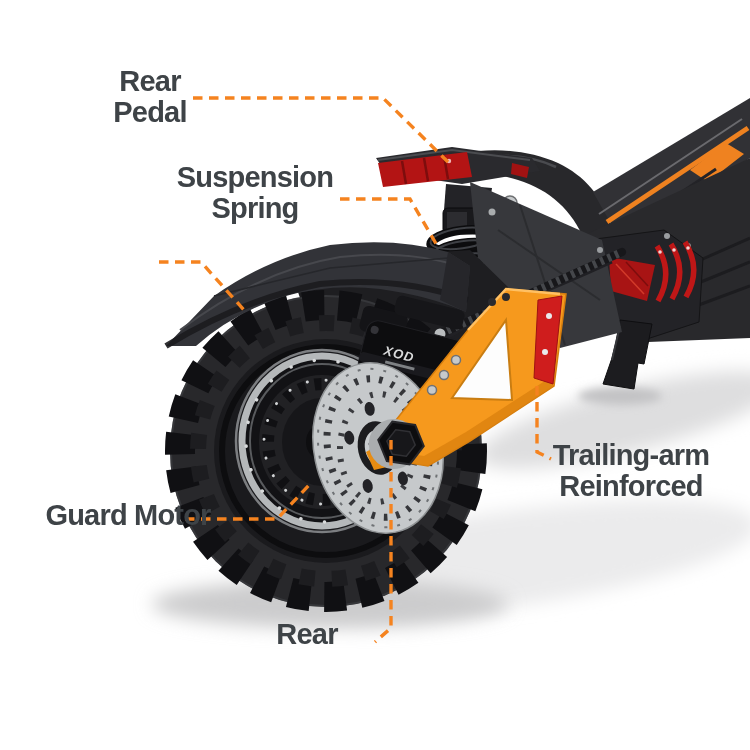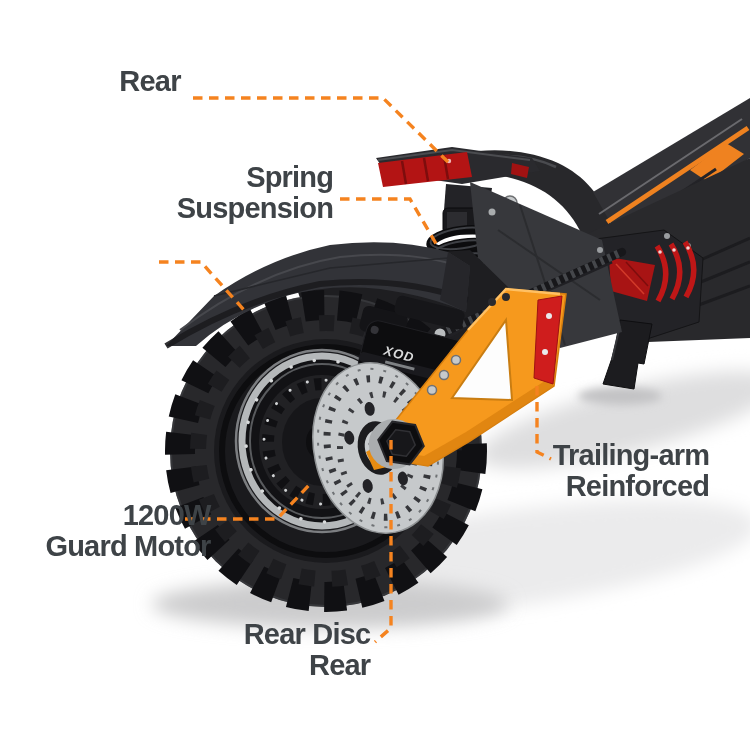--- a/index.html
+++ b/index.html
@@ -1,19 +1,19 @@
 <!DOCTYPE html>
 <html><head>
 <meta charset="utf-8">
 <style>
   html,body{margin:0;padding:0;}
   body{width:750px;height:750px;background:#ffffff;position:relative;overflow:hidden;
        font-family:"Liberation Sans",sans-serif;}
   #scene{position:absolute;left:0;top:0;width:750px;height:750px;}
-  .callout{position:absolute;transform:translateX(-50%);text-align:right;
+  .callout{position:absolute;transform:translateX(-50%);text-align:center;
            color:#3e4347;font-weight:bold;font-size:29px;line-height:31px;
            letter-spacing:-0.8px;white-space:nowrap;}
   .callout span{display:block;}
 </style>
 </head>
 <body>
 
 <svg id="scene" viewBox="0 0 750 750">
   <defs>
     <filter id="soft" x="-60%" y="-60%" width="220%" height="220%">
@@ -206,31 +206,30 @@
     <polyline points="340,199 410,199 438,247"></polyline>
     <polyline points="159,262 201,262 244,310"></polyline>
     <polyline points="185,519 277,519 312,482"></polyline>
     <polyline points="391,440 391,628 375,642"></polyline>
     <polyline points="537,386 537,452 551,459"></polyline>
   </g>
 </svg>
 
 <div class="callout" style="left:150px;top:66px">
   <span>Rear</span>
+  <span>Pedal</span>
 </div>
 <div class="callout" style="left:255px;top:162px">
+  <span>Suspension</span>
   <span>Spring</span>
-  <span>Suspension</span>
 </div>
 <div class="callout" style="left:121px;top:240px">
 </div>
 <div class="callout" style="left:631px;top:440px">
   <span>Trailing-arm</span>
   <span>Reinforced</span>
 </div>
 <div class="callout" style="left:128px;top:500px">
-  <span>1200W</span>
   <span>Guard Motor</span>
 </div>
 <div class="callout" style="left:307px;top:619px">
-  <span>Rear Disc</span>
   <span>Rear</span>
 </div>
 
 </body></html>

